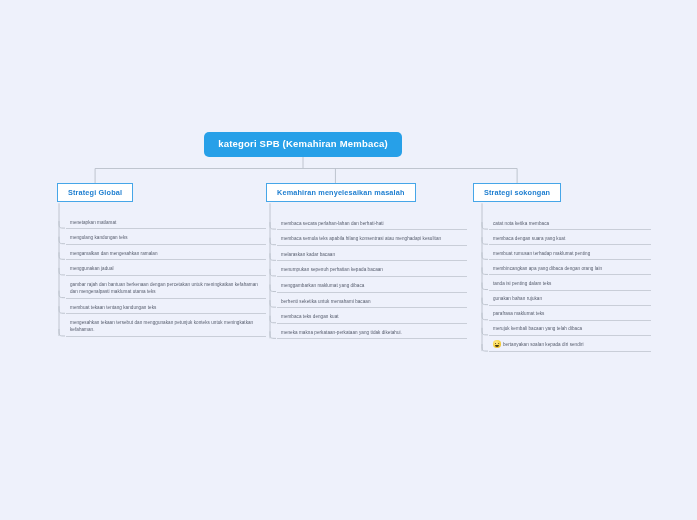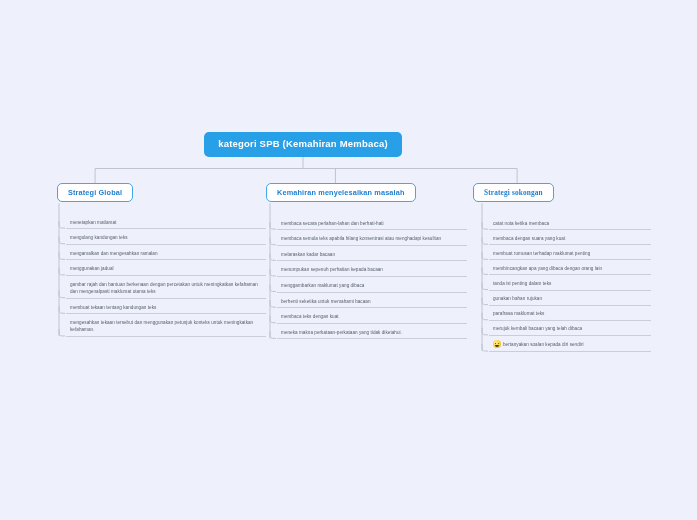--- a/index.html
+++ b/index.html
@@ -41,21 +41,21 @@
     letter-spacing: .2px;
     padding: 7px 14px 8px 14px;
     white-space: nowrap;
     line-height: 1;
   }
   
   .branch-node {
     background: #ffffff;
     color: #1f7fd0;
     border: 1.3px solid #46a6e8;
-    border-radius: 5px;
+    border-radius: 0;
     font-size: 7.3px;
     font-weight: bold;
     letter-spacing: .15px;
     padding: 5px 10px 5px 10px;
     white-space: nowrap;
     line-height: 1;
   }
   
   .leaf-node {
     color: #5a6070;
@@ -182,21 +182,21 @@
       </div>
       <div class="node leaf-node" style="left: 277px; top: 296.047px; width: 190px;">
         <span class="txt">berhenti seketika untuk memahami bacaan</span>
       </div>
       <div class="node leaf-node" style="left: 277px; top: 311.656px; width: 190px;">
         <span class="txt">membaca teks dengan kuat</span>
       </div>
       <div class="node leaf-node" style="left: 277px; top: 327.266px; width: 190px;">
         <span class="txt">meneka makna perkataan-perkataan yang tidak diketahui.</span>
       </div>
-      <div class="node branch-node" style="top: 183px; left: 473px; font-family: Liberation Serif, serif;">Strategi sokongan</div>
+      <div class="node branch-node" style="top: 183px; left: 473px;">Strategi sokongan</div>
       <div class="node leaf-node" style="left: 489px; top: 218px; width: 162px;">
         <span class="txt">catat nota ketika membaca</span>
       </div>
       <div class="node leaf-node" style="left: 489px; top: 233.109px; width: 162px;">
         <span class="txt">membaca dengan suara yang kuat</span>
       </div>
       <div class="node leaf-node" style="left: 489px; top: 248.219px; width: 162px;">
         <span class="txt">membuat rumusan terhadap maklumat penting</span>
       </div>
       <div class="node leaf-node" style="left: 489px; top: 263.328px; width: 162px;">

